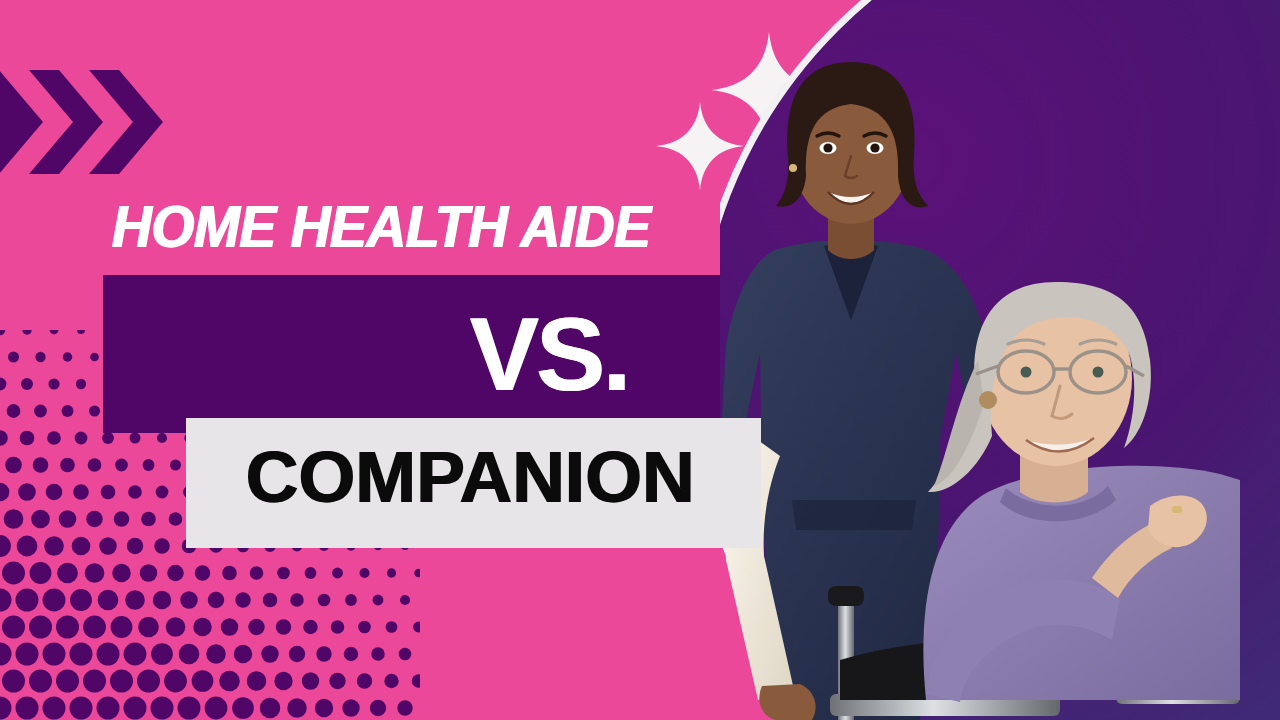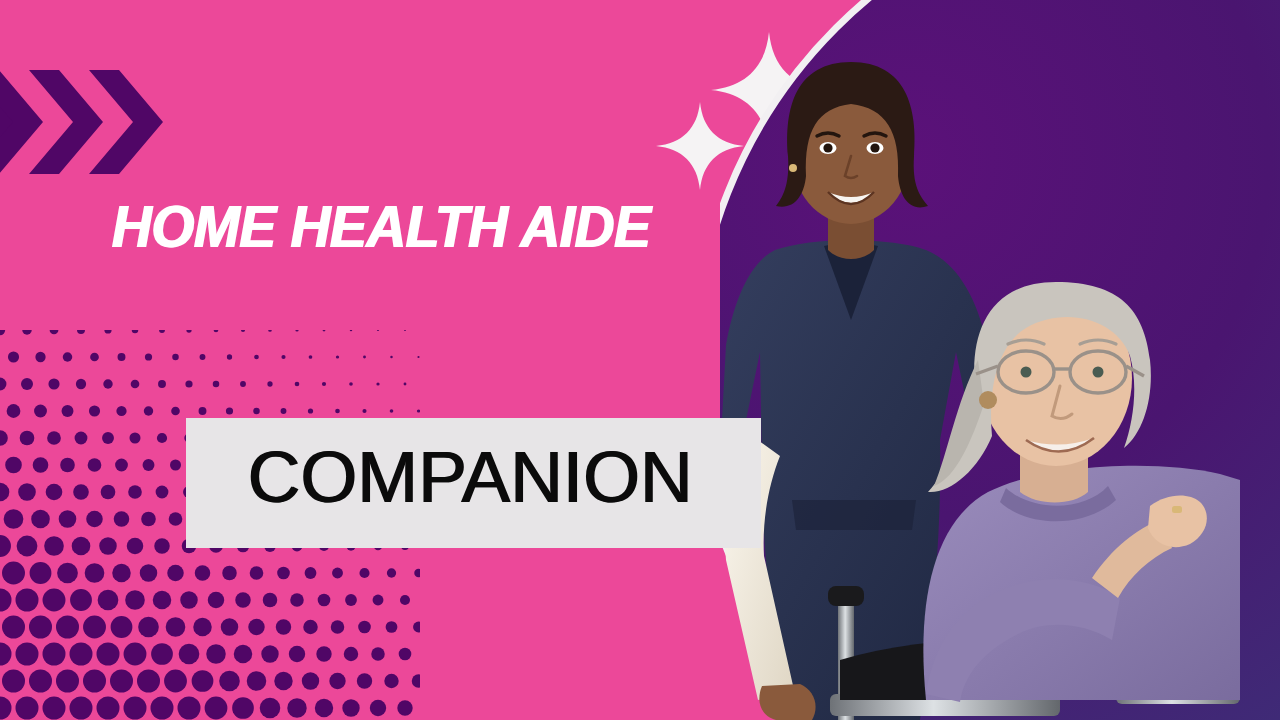--- a/index.html
+++ b/index.html
@@ -52,21 +52,21 @@
     transform:translateX(114px);
     text-shadow:1px 0 0 #fff;
   }
   #greybar{
     position:absolute;left:186px;top:418px;width:575px;height:130px;
     background:#E7E5E7;
   }
   #companion{
     position:absolute;left:0;top:0;width:575px;height:116px;
     display:flex;align-items:center;justify-content:center;
-    color:#0b0b0b;font-size:73px;line-height:73px;font-weight:normal;
+    color:#0b0b0b;font-size:73px;line-height:73px;font-weight:bold;
     letter-spacing:0px;
     transform:translateX(-4px);
     text-shadow:1.5px 0 0 #0b0b0b;
   }
 
   
   #photo{position:absolute;left:760px;top:0;width:520px;height:720px;}
 </style>
 </head>
 <body>
@@ -398,20 +398,23 @@
   </svg>
   <svg class="sparkle" style="left:656px;top:102px;" width="88" height="88" viewBox="0 0 100 100">
     <path d="M50 0 C53 30 70 47 100 50 C70 53 53 70 50 100 C47 70 30 53 0 50 C30 47 47 30 50 0 Z" fill="#F5F3F4"></path>
   </svg>
   <svg class="sparkle" style="left:732px;top:177px;" width="58" height="58" viewBox="0 0 100 100">
     <path d="M50 0 C53 30 70 47 100 50 C70 53 53 70 50 100 C47 70 30 53 0 50 C30 47 47 30 50 0 Z" fill="#F5F3F4"></path>
   </svg>
 
   <div id="kicker">HOME HEALTH AIDE</div>
 
+  <div id="purplebar">
+    <div id="vs">VS.</div>
+  </div>
 
   <div id="rightmask">
     <div id="purplecircle"></div>
 
     <svg id="photo" style="left:0;top:0;" width="520" height="720" viewBox="0 0 520 720">
       <defs>
         <clipPath id="panelclip">
             <rect x="0" y="0" width="520" height="720"></rect>
           </clipPath>
         <linearGradient id="navyG" x1="0" y1="0" x2="1" y2="1">

